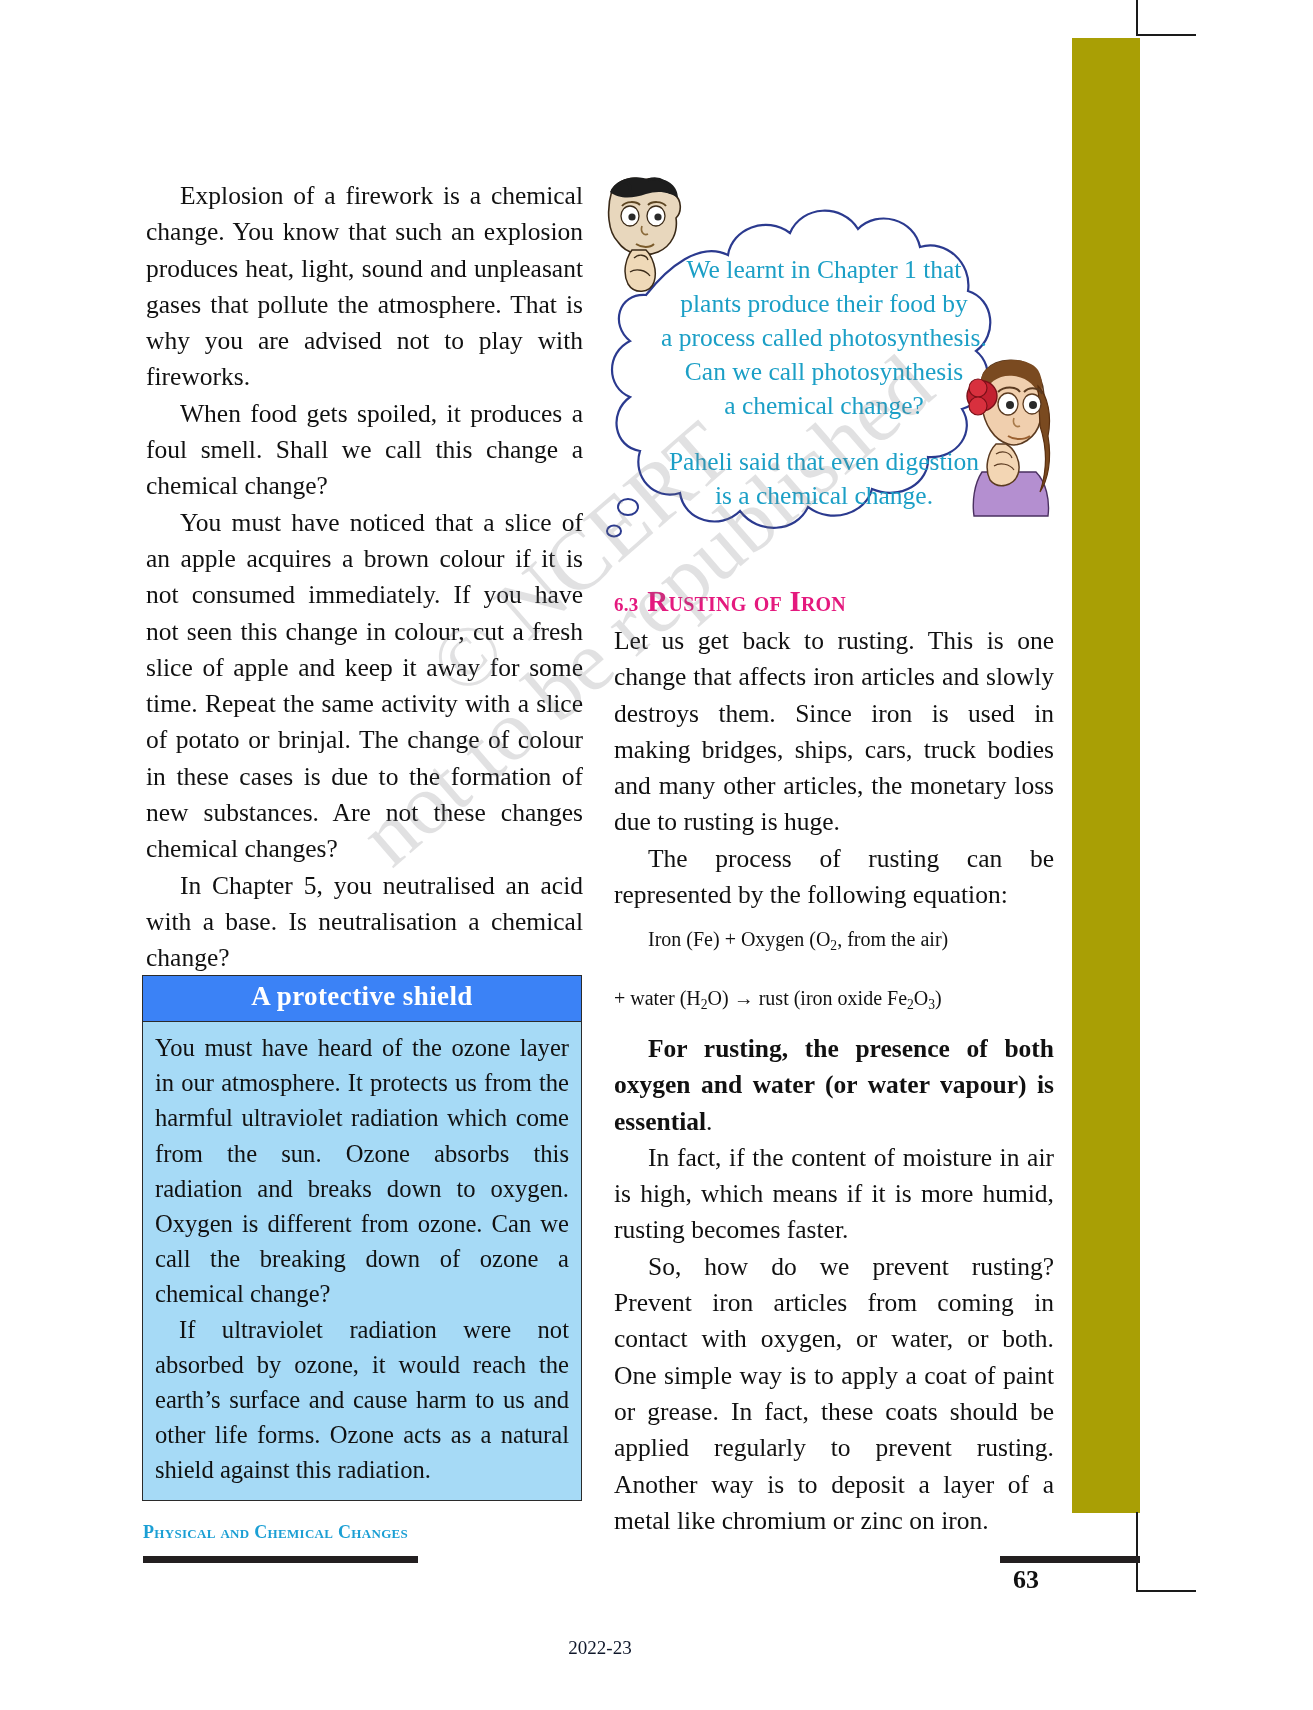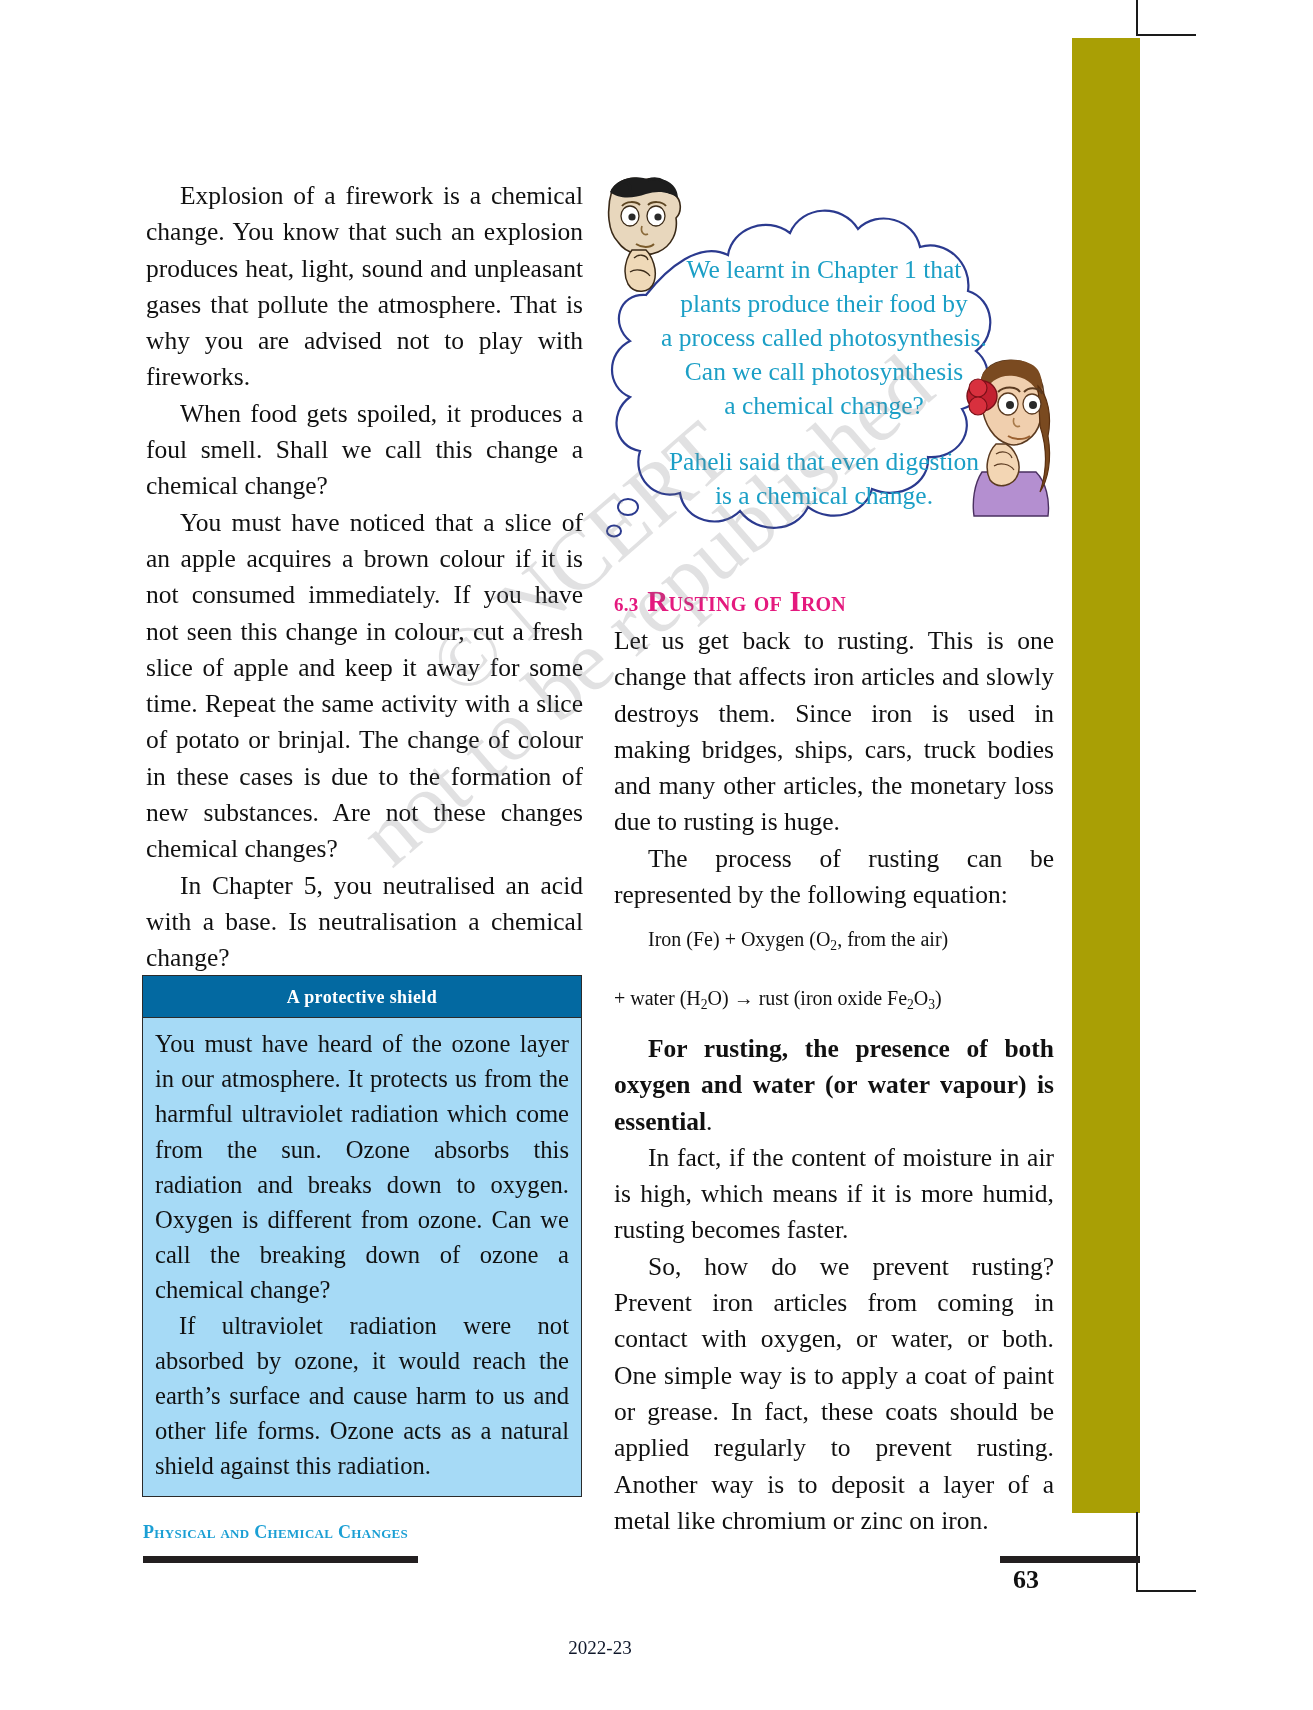--- a/index.html
+++ b/index.html
@@ -160,28 +160,28 @@
     position: absolute;
     top: 975px;
     left: 142px;
     width: 440px;
     border: 1.5px solid #2b2b2b;
     background: #a6daf6;
     z-index: 4;
     box-sizing: border-box;
   }
   .shield-head {
-    background: #0369a1;
+    background: #3b82f6;
     border-bottom: 1.5px solid #2b2b2b;
     color: #ffffff;
     font-family: "Liberation Serif", serif;
     font-weight: 700;
-    font-size: 18px;
+    font-size: 27px;
     text-align: center;
-    padding: 11px 0 9px 0;
+    padding: 5px 0 9px 0;
     letter-spacing: .4px;
   }
   .shield-body {
     padding: 8px 12px 12px 12px;
     border-radius: 8px;
   }
   .shield-body p {
     margin: 0;
     font-size: 24.6px;
     line-height: 35.2px;

